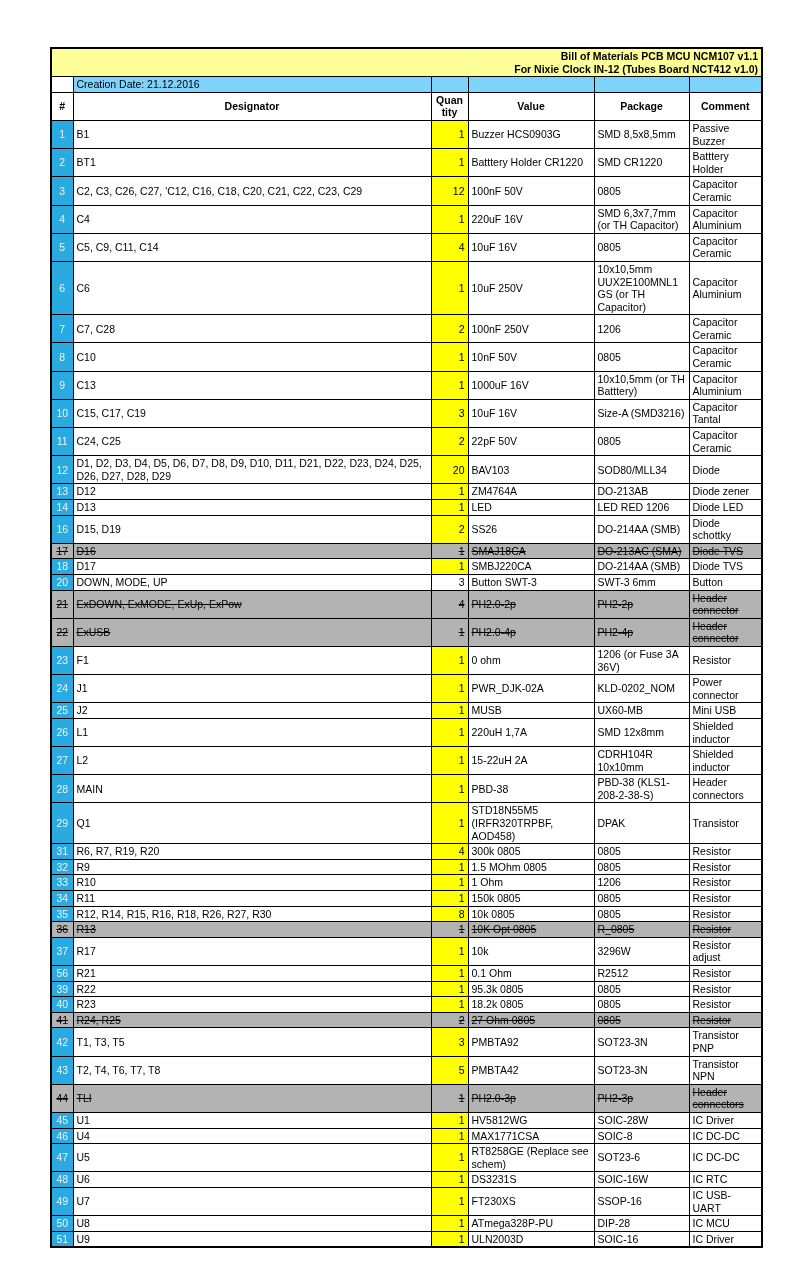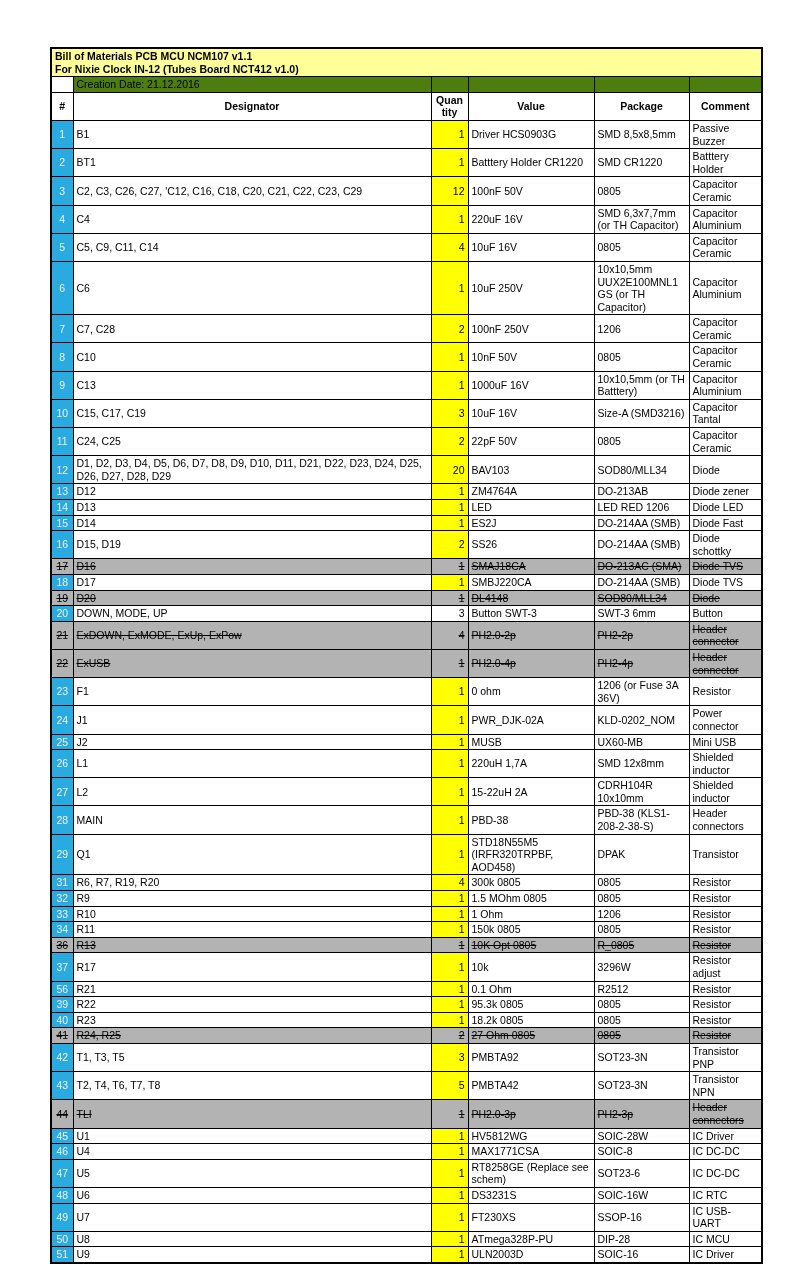--- a/index.html
+++ b/index.html
@@ -7,24 +7,24 @@
     width:790px; height:1287px; background:#ffffff; overflow:hidden;
     font-family:"Liberation Sans","DejaVu Sans",sans-serif; color:#000;
   }
   table.bom { border-collapse:collapse; table-layout:fixed; border:2px solid #000; }
   #t1 { margin:47px 0 0 50px; width:711px; }
   table.bom td, table.bom th {
     border:1px solid #000; font-size:10.5px; line-height:1.2;
     padding:1px 3px; vertical-align:middle; overflow:hidden; word-wrap:break-word;
   }
   .title-cell {
-    background:#FFFF99; text-align:left; font-weight:bold;
+    background:#FFFF99; text-align:right; font-weight:bold;
     font-size:15px; line-height:1.45; padding:7px 2px;
   }
-  tr.creation td { background:#4d7c0f; }
+  tr.creation td { background:#7dd3fc; }
   td.num { background:#29ABE2; color:#f0f0f0; text-align:center; padding:1px 1px; }
   td.qty { background:#FFFF00; text-align:right; }
   td.designator, td.value, td.package, td.comment { text-align:left; background:#ffffff; }
   tr.struck td { background:#B3B3B3; color:#000; text-decoration:line-through; }
   tr.struck td.num { background:#B3B3B3; color:#000; }
   tr.qty-white td.qty { background:#ffffff; }
 </style>
 </head>
 <body>
 
@@ -61,21 +61,21 @@
         <th class="">Value</th>
         <th class="">Package</th>
         <th class="">Comment</th>
       </tr>
     </tbody>
   <tbody id="t1-body">
       <tr class="">
         <td class="num">1</td>
         <td class="designator">B1</td>
         <td class="qty">1</td>
-        <td class="value">Driver HCS0903G</td>
+        <td class="value">Buzzer HCS0903G</td>
         <td class="package">SMD 8,5x8,5mm</td>
         <td class="comment">Passive Buzzer</td>
       </tr>
       <tr class="" style="height: 26px;">
         <td class="num">2</td>
         <td class="designator">BT1</td>
         <td class="qty">1</td>
         <td class="value">Batttery Holder CR1220</td>
         <td class="package">SMD CR1220</td>
         <td class="comment">Batttery Holder</td>
@@ -170,28 +170,20 @@
       </tr>
       <tr class="">
         <td class="num">14</td>
         <td class="designator">D13</td>
         <td class="qty">1</td>
         <td class="value">LED</td>
         <td class="package">LED RED 1206</td>
         <td class="comment">Diode LED</td>
       </tr>
       <tr class="">
-        <td class="num">15</td>
-        <td class="designator">D14</td>
-        <td class="qty">1</td>
-        <td class="value">ES2J</td>
-        <td class="package">DO-214AA (SMB)</td>
-        <td class="comment">Diode Fast</td>
-      </tr>
-      <tr class="">
         <td class="num">16</td>
         <td class="designator">D15, D19</td>
         <td class="qty">2</td>
         <td class="value">SS26</td>
         <td class="package">DO-214AA (SMB)</td>
         <td class="comment">Diode schottky</td>
       </tr>
       <tr class="struck">
         <td class="num">17</td>
         <td class="designator">D16</td>
@@ -200,28 +192,20 @@
         <td class="package">DO-213AC (SMA)</td>
         <td class="comment">Diode TVS</td>
       </tr>
       <tr class="">
         <td class="num">18</td>
         <td class="designator">D17</td>
         <td class="qty">1</td>
         <td class="value">SMBJ220CA</td>
         <td class="package">DO-214AA (SMB)</td>
         <td class="comment">Diode TVS</td>
-      </tr>
-      <tr class="struck">
-        <td class="num">19</td>
-        <td class="designator">D20</td>
-        <td class="qty">1</td>
-        <td class="value">DL4148</td>
-        <td class="package">SOD80/MLL34</td>
-        <td class="comment">Diode</td>
       </tr>
       <tr class="qty-white">
         <td class="num">20</td>
         <td class="designator">DOWN, MODE, UP</td>
         <td class="qty">3</td>
         <td class="value">Button SWT-3</td>
         <td class="package">SWT-3 6mm</td>
         <td class="comment">Button</td>
       </tr>
       <tr class="struck">
@@ -321,20 +305,28 @@
         <td class="comment">Resistor</td>
       </tr>
       <tr class="">
         <td class="num">34</td>
         <td class="designator">R11</td>
         <td class="qty">1</td>
         <td class="value">150k 0805</td>
         <td class="package">0805</td>
         <td class="comment">Resistor</td>
       </tr>
+      <tr class="">
+        <td class="num">35</td>
+        <td class="designator">R12, R14, R15, R16, R18, R26, R27, R30</td>
+        <td class="qty">8</td>
+        <td class="value">10k 0805</td>
+        <td class="package">0805</td>
+        <td class="comment">Resistor</td>
+      </tr>
       <tr class="struck">
         <td class="num">36</td>
         <td class="designator">R13</td>
         <td class="qty">1</td>
         <td class="value">10K Opt 0805</td>
         <td class="package">R_0805</td>
         <td class="comment">Resistor</td>
       </tr>
       <tr class="">
         <td class="num">37</td>

